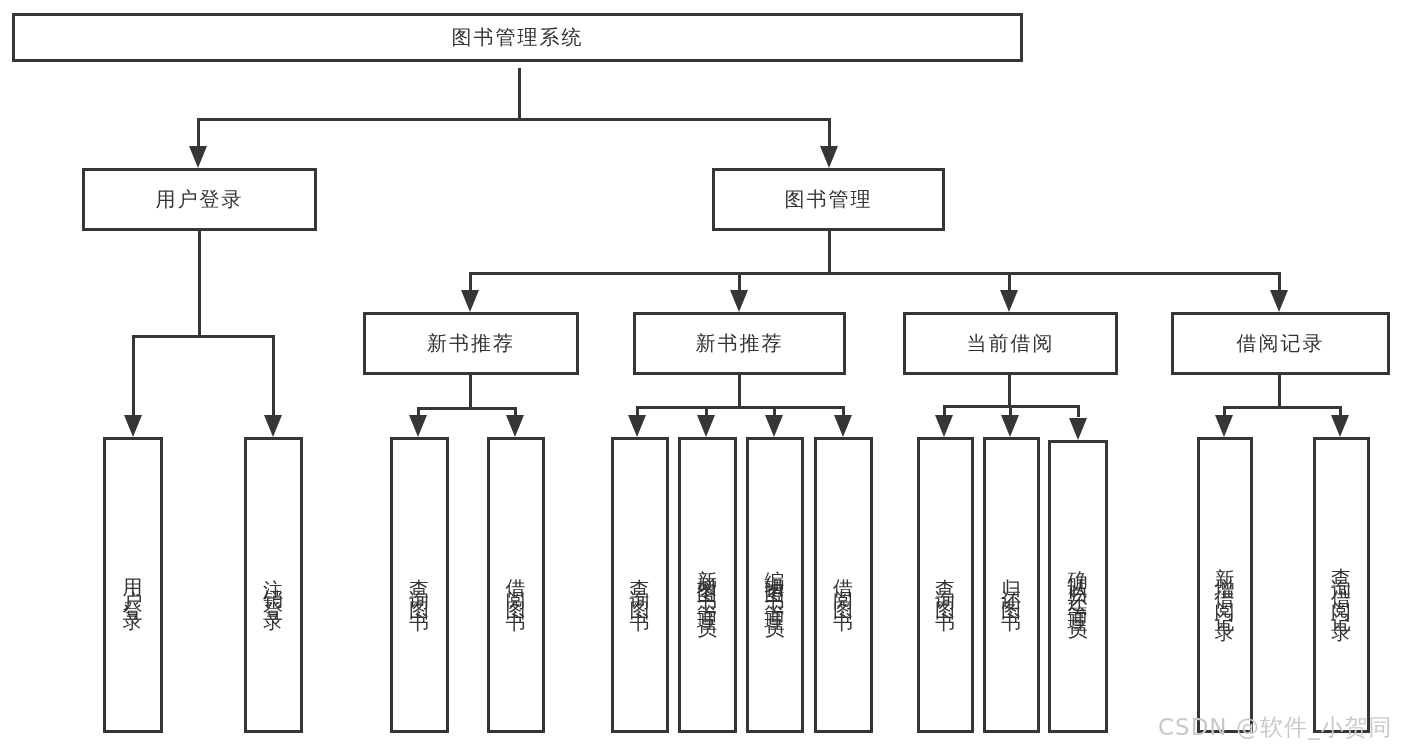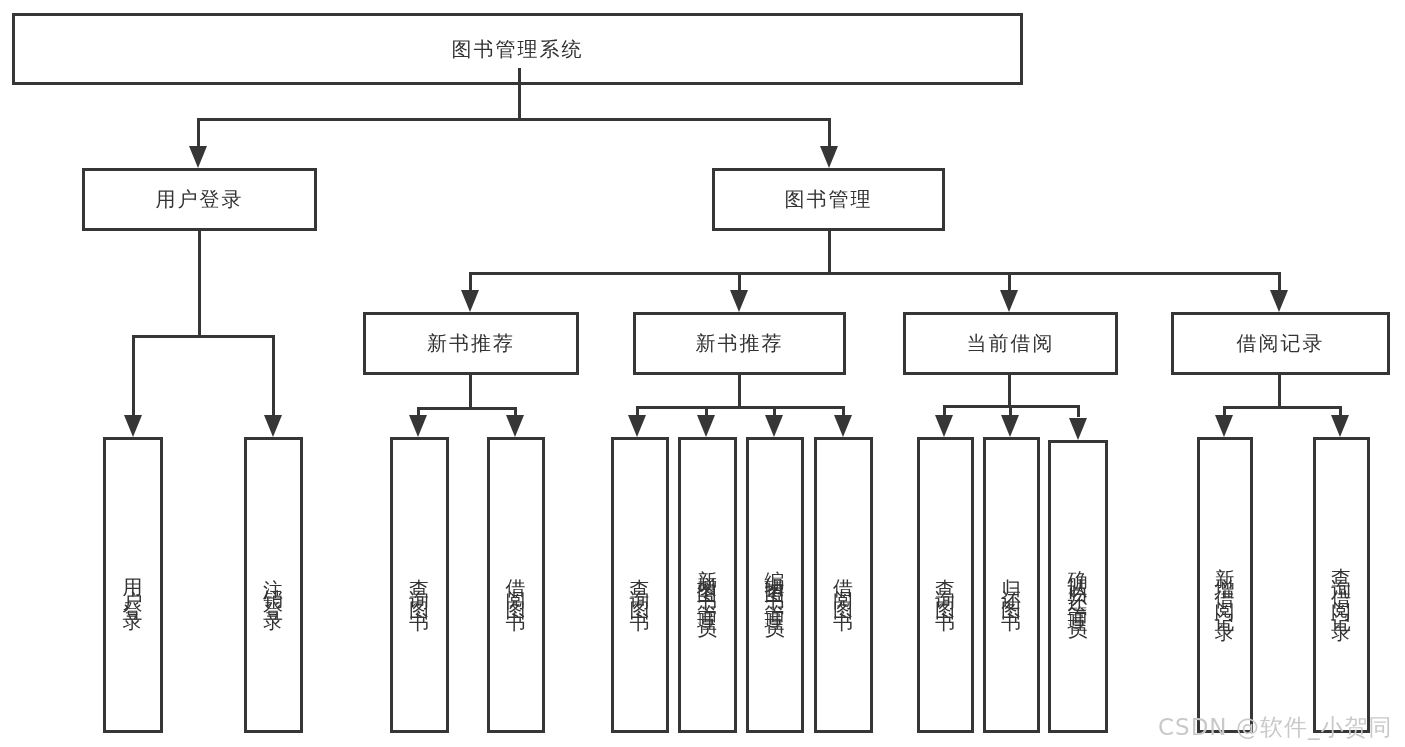--- a/index.html
+++ b/index.html
@@ -50,21 +50,21 @@
     color: #c9c9c9;
     letter-spacing: 1px;
     z-index: 5;
   }
 </style>
 </head>
 <body>
 
 <div class="canvas">
 
-  <div class="node" style="left:12px; top:13px; width:1011px; height:72px;">
+  <div class="node" style="left:12px; top:13px; width:1011px; height:49px;">
     <span class="lbl">图书管理系统</span>
   </div>
 
   <div class="vline" style="left:518px; top:68px; height:50px;"></div>
   <div class="hline" style="left:197px; top:118px; width:634px;"></div>
   <div class="vline" style="left:197px; top:118px; height:30px;"></div>
   <div class="arrow" style="left:189px; top:146px;"></div>
   <div class="vline" style="left:828px; top:118px; height:30px;"></div>
   <div class="arrow" style="left:820px; top:146px;"></div>
 

